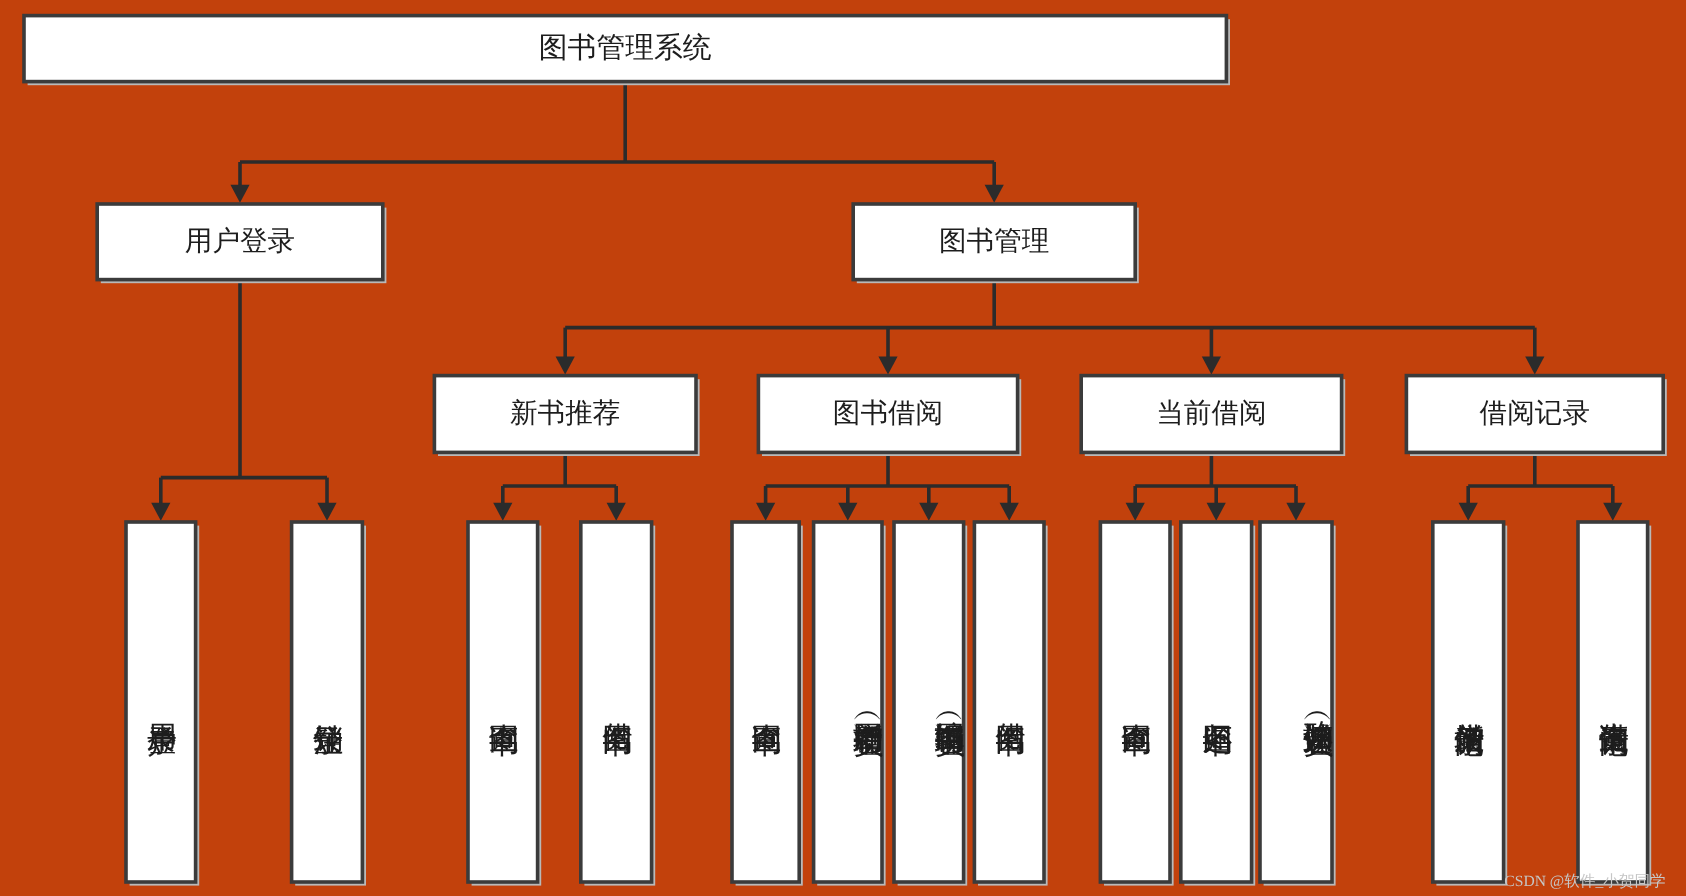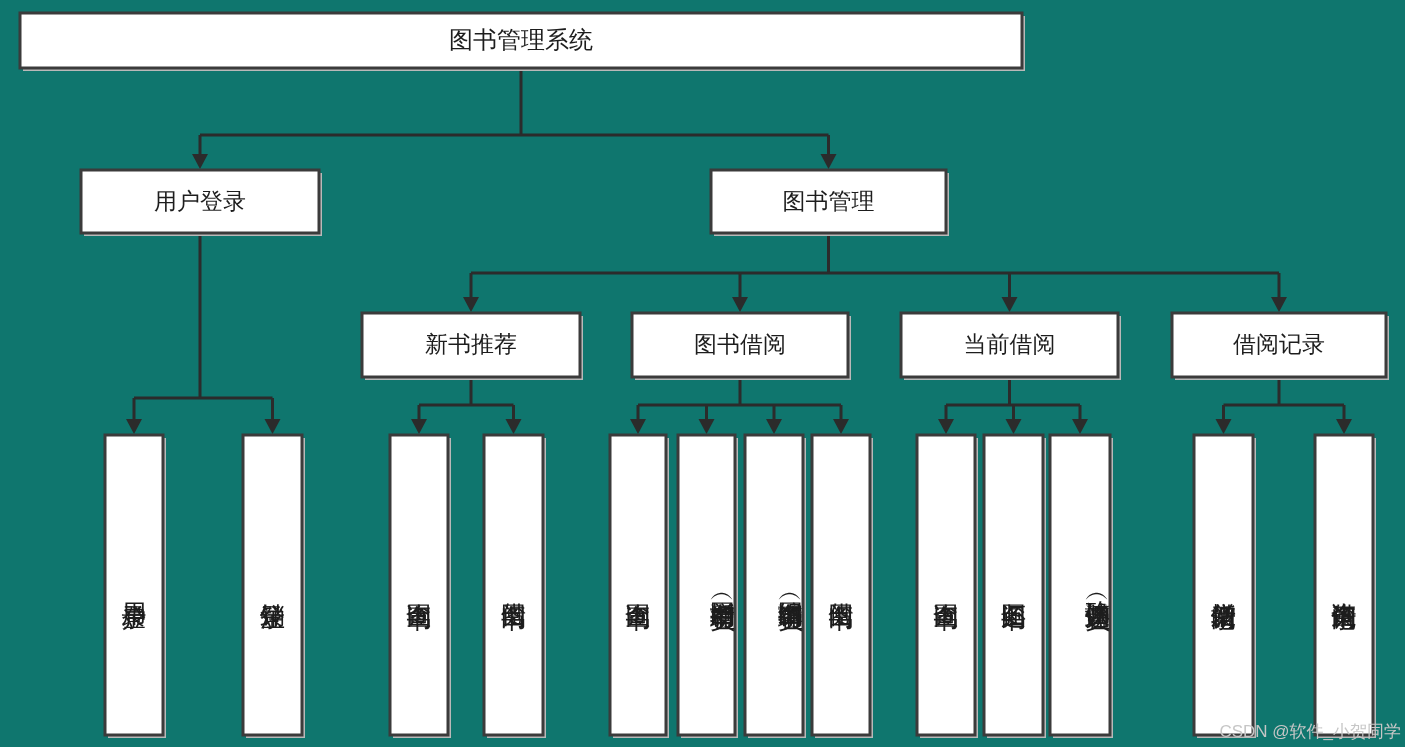--- a/index.html
+++ b/index.html
@@ -1,32 +1,32 @@
 <!DOCTYPE html>
 <html><head>
 <meta charset="utf-8">
 <style>
   html,body{margin:0;padding:0;background:#ffffff;}
   body{font-family:"Liberation Sans","DejaVu Sans",sans-serif;}
-  #stage{position:relative;width:1405px;height:747px;background:#0f766e;overflow:hidden;}
+  #stage{position:relative;width:1405px;height:747px;background:#c2410c;overflow:hidden;}
   svg#tree{position:absolute;left:0;top:0;width:1405px;height:747px;display:block;}
   .nodebox{fill:#ffffff;stroke:#3b3b3b;stroke-width:3;}
   .nodebox-shadow{fill:#b9b9b9;stroke:none;}
   .conn{stroke:#2b2b2b;stroke-width:3;fill:none;}
   .arrowhead{fill:#2b2b2b;stroke:none;}
   .lbl-h{font-family:"Liberation Sans","DejaVu Sans",sans-serif;font-size:23px;fill:#1d1d1d;
          text-anchor:middle;dominant-baseline:middle;}
   .lbl-root{font-size:24px;}
   .vlabel{position:absolute;display:flex;align-items:center;justify-content:center;
           writing-mode:vertical-rl;text-orientation:upright;
           font-family:"Liberation Sans","DejaVu Sans",sans-serif;font-size:25px;color:#1d1d1d;
           letter-spacing:1px;line-height:1;pointer-events:none;white-space:nowrap;}
   .vlabel.top{align-items:flex-start;}
-  .watermark{position:absolute;right:4px;bottom:4px;font-size:17px;color:#c6c6c6;
-             font-family:Liberation Sans, sans-serif;white-space:nowrap;}
+  .watermark{position:absolute;right:17px;bottom:4px;font-size:13px;color:#c6c6c6;
+             font-family:Liberation Serif, serif;white-space:nowrap;}
 </style>
 </head>
 <body>
 
 <div id="stage">
   <svg id="tree" viewBox="0 0 1405 747">
     <g id="edges-layer">
         <path class="conn" d="M 521 68 L 521 135"></path>
         <path class="conn" d="M 200 135 L 828.5 135"></path>
         <path class="conn" d="M 200 135 L 200 156"></path>

